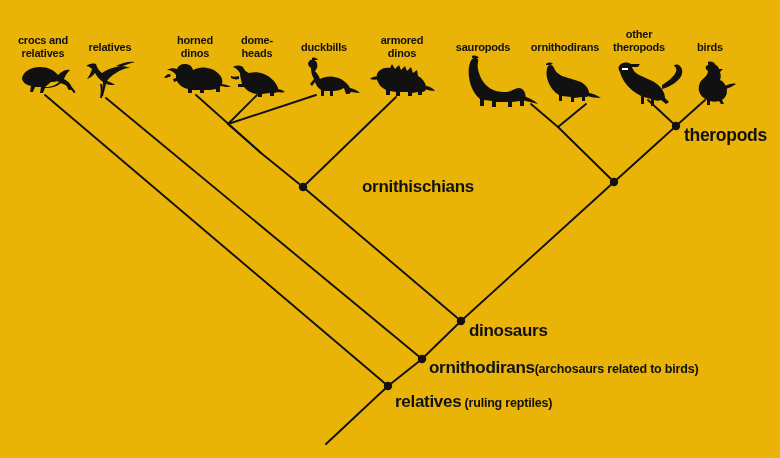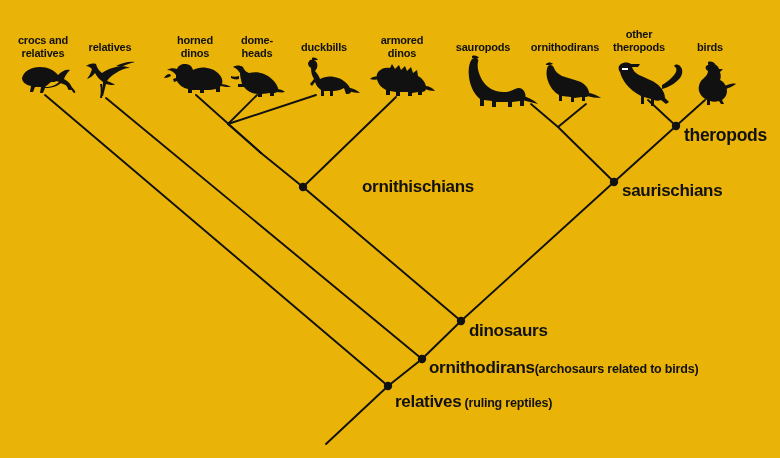--- a/index.html
+++ b/index.html
@@ -210,23 +210,20 @@
   <div class="tip-label" style="left:710px; top:41px; width:70px;text-align:center;">birds</div>
 
   <div class="clade-label" style="left:314px; top:177px;margin-left:48px;">
     <span class="main">ornithischians</span>
   </div>
 
   <div class="clade-label big" style="left:684px; top:125px;">
     <span class="main">theropods</span>
   </div>
 
-  <div class="clade-label" style="left:622px; top:181px;">
-    <span class="main">saurischians</span>
-  </div>
 
   <div class="clade-label" style="left:469px; top:321px;">
     <span class="main">dinosaurs</span>
   </div>
 
   <div class="clade-label" style="left:429px; top:358px;">
     <span class="main">ornithodirans</span><span class="note">(archosaurs related to birds)</span>
   </div>
 
   <div class="clade-label" style="left:395px; top:392px;">

